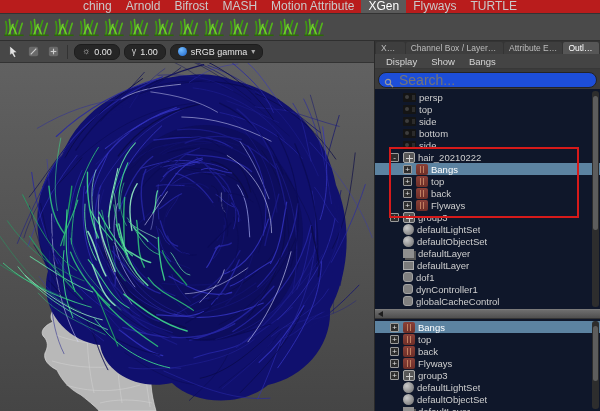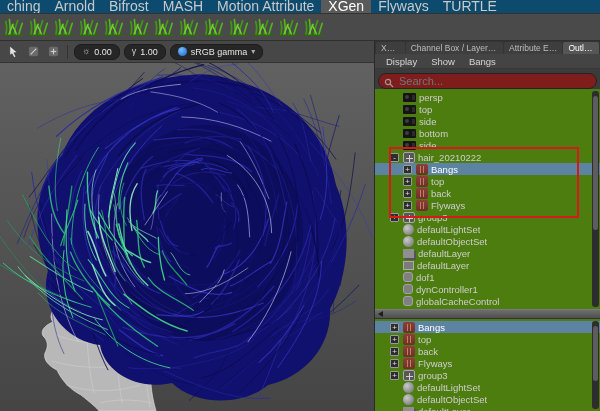--- a/index.html
+++ b/index.html
@@ -1,19 +1,19 @@
 <!DOCTYPE html>
 <html style="--sel: #5c83a1;"><head>
 <meta charset="utf-8">
 <style>
   html,body{margin:0;padding:0;background:#222;}
   .app{width:600px;height:411px;position:relative;overflow:hidden;background:#3f3f3f;
        font-family:"Liberation Sans","DejaVu Sans",sans-serif;display:flex;flex-direction:column;}
   
-  .menubar{height:13px;background:#0c4a6e;display:flex;align-items:center;font-size:14px;color:#c9c9c9;flex:none;overflow:hidden;}
+  .menubar{height:13px;background:#b91c1c;display:flex;align-items:center;font-size:12px;color:#c9c9c9;flex:none;overflow:hidden;justify-content:center;}
   .menu-item{padding:0 7px;line-height:13px;white-space:nowrap;}
   .menu-item.active{background:#5a5a5a;color:#fff;}
   
   .shelf{height:26px;background:#4a4a4a;border-top:1px solid #333;border-bottom:1px solid #2f2f2f;
          display:flex;align-items:center;gap:1px;padding-left:2px;flex:none;overflow:hidden;}
   .shelf-btn{width:24px;height:24px;display:flex;align-items:center;justify-content:center;border-radius:2px;flex:none;}
   .shelf-btn svg{width:22px;height:22px;}
   
   .content{flex:1;display:flex;min-height:0;}
   .left-col{width:374px;flex:none;display:flex;flex-direction:column;border-right:1px solid #2a2a2a;min-height:0;}
@@ -29,24 +29,24 @@
   .viewport svg{position:absolute;inset:0;width:100%;height:100%;}
   
   .right-col{flex:1;display:flex;flex-direction:column;background:#3b3b3b;min-width:0;min-height:0;}
   .tabs{height:13px;display:flex;align-items:flex-end;background:#343434;font-size:8.5px;color:#bdbdbd;gap:1px;padding:0 1px;flex:none;overflow:hidden;}
   .tab{padding:1px 5px;line-height:10px;white-space:nowrap;border-radius:2px 2px 0 0;background:#3e3e3e;overflow:hidden;text-overflow:ellipsis;}
   .tab.active{background:#565656;color:#fff;}
   .panel-menu{height:14px;background:#444;display:flex;align-items:center;font-size:9.5px;color:#d5d5d5;
               padding-left:4px;border-bottom:1px solid #383838;flex:none;}
   .pm-item{padding:0 7px;white-space:nowrap;}
   .search-row{height:16px;margin:2px 3px;flex:none;position:relative;}
-  input.search{width:100%;height:16px;background:#7f1d1d;border:1px solid #242424;border-radius:8px;color:#bbb;
-               font-size:11px;padding:0 6px 0 20px;box-sizing:border-box;outline:none;font-family:inherit;}
+  input.search{width:100%;height:16px;background:#1d4ed8;border:1px solid #242424;border-radius:8px;color:#bbb;
+               font-size:14px;padding:0 6px 0 20px;box-sizing:border-box;outline:none;font-family:inherit;}
   .search-icon{position:absolute;left:6px;top:3px;width:10px;height:10px;}
-  .tree{position:relative;background:#4d7c0f;overflow:hidden;}
+  .tree{position:relative;background:#0f172a;overflow:hidden;}
   #tree1{height:218px;flex:none;padding-top:2px;box-sizing:content-box;}
   #tree2{flex:1;padding-top:2px;min-height:0;}
   .tree-row{height:12px;display:flex;align-items:center;padding-left:15px;font-size:9.5px;color:#cfcfcf;white-space:nowrap;}
   .tree-row.selected{background:var(--sel,#5c83a1);color:#fff;}
   .indent{flex:none;height:1px;}
   .expander{flex:none;width:11px;display:flex;align-items:center;justify-content:center;color:#e0e0e0;font-size:9px;}
   .expander.boxed{width:9px;height:9px;border:1px solid #9a9a9a;background:#2d2d2d;line-height:7px;margin:0 2px 0 0;
                   font-size:8px;box-sizing:border-box;border-radius:1px;}
   .node-icon{flex:none;margin:0 3px 0 2px;position:relative;}
   .icon-camera{width:13px;height:9px;background:#141414;border-radius:1px;}

